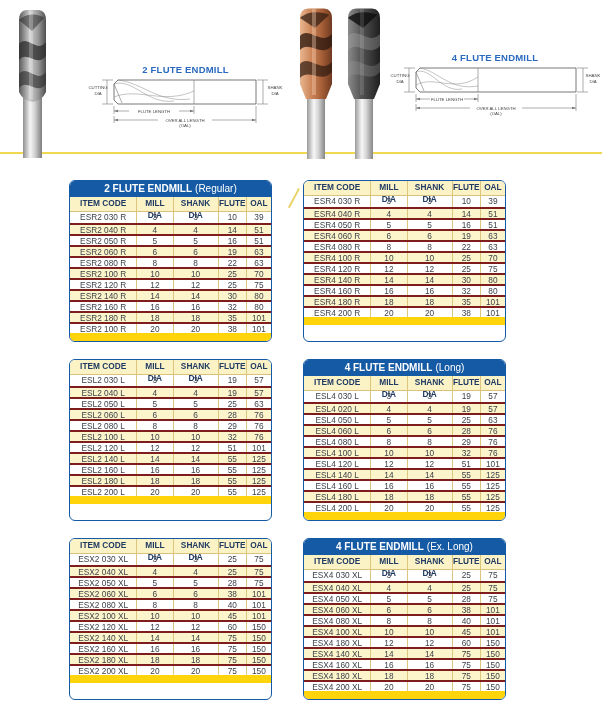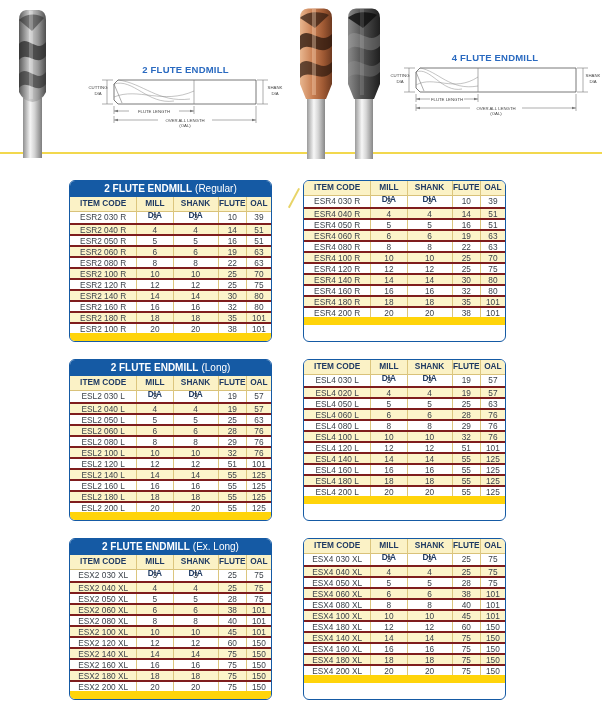--- a/index.html
+++ b/index.html
@@ -367,21 +367,20 @@
             <div class="td">20</div>
             <div class="td">20</div>
             <div class="td">38</div>
             <div class="td">101</div>
           </div>
         </div>
       <div class="t-foot"></div>
     </div>
 
     <div class="spec-table">
-      <div class="t-title"><span class="t-bold">2 FLUTE ENDMILL</span><span class="t-suffix">(Long)</span></div>
       <div class="t-head">
           <div class="hc">ITEM CODE</div>
           <div class="hc">MILL DIA</div>
           <div class="hc">SHANK DIA</div>
           <div class="hc">FLUTE</div>
           <div class="hc">OAL</div>
         </div>
       <div class="t-body">
           <div class="tr">
             <div class="td">ESL2 030 L</div>
@@ -448,294 +447,295 @@
           </div>
           <div class="tr">
             <div class="td">ESL2 180 L</div>
             <div class="td">18</div>
             <div class="td">18</div>
             <div class="td">55</div>
             <div class="td">125</div>
           </div>
           <div class="tr">
             <div class="td">ESL2 200 L</div>
+            <div class="td">20</div>
+            <div class="td">20</div>
+            <div class="td">55</div>
+            <div class="td">125</div>
+          </div>
+        </div>
+      <div class="t-foot"></div>
+    </div>
+
+    <div class="spec-table">
+      <div class="t-title"><span class="t-bold">4 FLUTE ENDMILL</span><span class="t-suffix">(Long)</span></div>
+      <div class="t-head">
+          <div class="hc">ITEM CODE</div>
+          <div class="hc">MILL DIA</div>
+          <div class="hc">SHANK DIA</div>
+          <div class="hc">FLUTE</div>
+          <div class="hc">OAL</div>
+        </div>
+      <div class="t-body">
+          <div class="tr">
+            <div class="td">ESL4 030 L</div>
+            <div class="td">3</div>
+            <div class="td">3</div>
+            <div class="td">19</div>
+            <div class="td">57</div>
+          </div>
+          <div class="tr">
+            <div class="td">ESL4 020 L</div>
+            <div class="td">4</div>
+            <div class="td">4</div>
+            <div class="td">19</div>
+            <div class="td">57</div>
+          </div>
+          <div class="tr">
+            <div class="td">ESL4 050 L</div>
+            <div class="td">5</div>
+            <div class="td">5</div>
+            <div class="td">25</div>
+            <div class="td">63</div>
+          </div>
+          <div class="tr">
+            <div class="td">ESL4 060 L</div>
+            <div class="td">6</div>
+            <div class="td">6</div>
+            <div class="td">28</div>
+            <div class="td">76</div>
+          </div>
+          <div class="tr">
+            <div class="td">ESL4 080 L</div>
+            <div class="td">8</div>
+            <div class="td">8</div>
+            <div class="td">29</div>
+            <div class="td">76</div>
+          </div>
+          <div class="tr">
+            <div class="td">ESL4 100 L</div>
+            <div class="td">10</div>
+            <div class="td">10</div>
+            <div class="td">32</div>
+            <div class="td">76</div>
+          </div>
+          <div class="tr">
+            <div class="td">ESL4 120 L</div>
+            <div class="td">12</div>
+            <div class="td">12</div>
+            <div class="td">51</div>
+            <div class="td">101</div>
+          </div>
+          <div class="tr">
+            <div class="td">ESL4 140 L</div>
+            <div class="td">14</div>
+            <div class="td">14</div>
+            <div class="td">55</div>
+            <div class="td">125</div>
+          </div>
+          <div class="tr">
+            <div class="td">ESL4 160 L</div>
+            <div class="td">16</div>
+            <div class="td">16</div>
+            <div class="td">55</div>
+            <div class="td">125</div>
+          </div>
+          <div class="tr">
+            <div class="td">ESL4 180 L</div>
+            <div class="td">18</div>
+            <div class="td">18</div>
+            <div class="td">55</div>
+            <div class="td">125</div>
+          </div>
+          <div class="tr">
+            <div class="td">ESL4 200 L</div>
             <div class="td">20</div>
             <div class="td">20</div>
             <div class="td">55</div>
             <div class="td">125</div>
           </div>
         </div>
       <div class="t-foot"></div>
     </div>
 
     <div class="spec-table">
       <div class="t-head">
           <div class="hc">ITEM CODE</div>
           <div class="hc">MILL DIA</div>
           <div class="hc">SHANK DIA</div>
           <div class="hc">FLUTE</div>
           <div class="hc">OAL</div>
         </div>
       <div class="t-body">
           <div class="tr">
-            <div class="td">ESL4 030 L</div>
-            <div class="td">3</div>
-            <div class="td">3</div>
-            <div class="td">19</div>
-            <div class="td">57</div>
-          </div>
-          <div class="tr">
-            <div class="td">ESL4 020 L</div>
-            <div class="td">4</div>
-            <div class="td">4</div>
-            <div class="td">19</div>
-            <div class="td">57</div>
-          </div>
-          <div class="tr">
-            <div class="td">ESL4 050 L</div>
-            <div class="td">5</div>
-            <div class="td">5</div>
-            <div class="td">25</div>
-            <div class="td">63</div>
-          </div>
-          <div class="tr">
-            <div class="td">ESL4 060 L</div>
-            <div class="td">6</div>
-            <div class="td">6</div>
+            <div class="td">ESX2 030 XL</div>
+            <div class="td">3</div>
+            <div class="td">3</div>
+            <div class="td">25</div>
+            <div class="td">75</div>
+          </div>
+          <div class="tr">
+            <div class="td">ESX2 040 XL</div>
+            <div class="td">4</div>
+            <div class="td">4</div>
+            <div class="td">25</div>
+            <div class="td">75</div>
+          </div>
+          <div class="tr">
+            <div class="td">ESX2 050 XL</div>
+            <div class="td">5</div>
+            <div class="td">5</div>
             <div class="td">28</div>
-            <div class="td">76</div>
-          </div>
-          <div class="tr">
-            <div class="td">ESL4 080 L</div>
-            <div class="td">8</div>
-            <div class="td">8</div>
-            <div class="td">29</div>
-            <div class="td">76</div>
-          </div>
-          <div class="tr">
-            <div class="td">ESL4 100 L</div>
-            <div class="td">10</div>
-            <div class="td">10</div>
-            <div class="td">32</div>
-            <div class="td">76</div>
-          </div>
-          <div class="tr">
-            <div class="td">ESL4 120 L</div>
-            <div class="td">12</div>
-            <div class="td">12</div>
-            <div class="td">51</div>
-            <div class="td">101</div>
-          </div>
-          <div class="tr">
-            <div class="td">ESL4 140 L</div>
-            <div class="td">14</div>
-            <div class="td">14</div>
-            <div class="td">55</div>
-            <div class="td">125</div>
-          </div>
-          <div class="tr">
-            <div class="td">ESL4 160 L</div>
-            <div class="td">16</div>
-            <div class="td">16</div>
-            <div class="td">55</div>
-            <div class="td">125</div>
-          </div>
-          <div class="tr">
-            <div class="td">ESL4 180 L</div>
-            <div class="td">18</div>
-            <div class="td">18</div>
-            <div class="td">55</div>
-            <div class="td">125</div>
-          </div>
-          <div class="tr">
-            <div class="td">ESL4 200 L</div>
-            <div class="td">20</div>
-            <div class="td">20</div>
-            <div class="td">55</div>
-            <div class="td">125</div>
+            <div class="td">75</div>
+          </div>
+          <div class="tr">
+            <div class="td">ESX2 060 XL</div>
+            <div class="td">6</div>
+            <div class="td">6</div>
+            <div class="td">38</div>
+            <div class="td">101</div>
+          </div>
+          <div class="tr">
+            <div class="td">ESX2 080 XL</div>
+            <div class="td">8</div>
+            <div class="td">8</div>
+            <div class="td">40</div>
+            <div class="td">101</div>
+          </div>
+          <div class="tr">
+            <div class="td">ESX2 100 XL</div>
+            <div class="td">10</div>
+            <div class="td">10</div>
+            <div class="td">45</div>
+            <div class="td">101</div>
+          </div>
+          <div class="tr">
+            <div class="td">ESX2 120 XL</div>
+            <div class="td">12</div>
+            <div class="td">12</div>
+            <div class="td">60</div>
+            <div class="td">150</div>
+          </div>
+          <div class="tr">
+            <div class="td">ESX2 140 XL</div>
+            <div class="td">14</div>
+            <div class="td">14</div>
+            <div class="td">75</div>
+            <div class="td">150</div>
+          </div>
+          <div class="tr">
+            <div class="td">ESX2 160 XL</div>
+            <div class="td">16</div>
+            <div class="td">16</div>
+            <div class="td">75</div>
+            <div class="td">150</div>
+          </div>
+          <div class="tr">
+            <div class="td">ESX2 180 XL</div>
+            <div class="td">18</div>
+            <div class="td">18</div>
+            <div class="td">75</div>
+            <div class="td">150</div>
+          </div>
+          <div class="tr">
+            <div class="td">ESX2 200 XL</div>
+            <div class="td">20</div>
+            <div class="td">20</div>
+            <div class="td">75</div>
+            <div class="td">150</div>
           </div>
         </div>
       <div class="t-foot"></div>
     </div>
 
     <div class="spec-table">
-      <div class="t-title"><span class="t-bold">2 FLUTE ENDMILL</span><span class="t-suffix">(Ex. Long)</span></div>
+      <div class="t-title"><span class="t-bold">4 FLUTE ENDMILL</span><span class="t-suffix">(Ex. Long)</span></div>
       <div class="t-head">
           <div class="hc">ITEM CODE</div>
           <div class="hc">MILL DIA</div>
           <div class="hc">SHANK DIA</div>
           <div class="hc">FLUTE</div>
           <div class="hc">OAL</div>
         </div>
       <div class="t-body">
           <div class="tr">
-            <div class="td">ESX2 030 XL</div>
-            <div class="td">3</div>
-            <div class="td">3</div>
-            <div class="td">25</div>
-            <div class="td">75</div>
-          </div>
-          <div class="tr">
-            <div class="td">ESX2 040 XL</div>
-            <div class="td">4</div>
-            <div class="td">4</div>
-            <div class="td">25</div>
-            <div class="td">75</div>
-          </div>
-          <div class="tr">
-            <div class="td">ESX2 050 XL</div>
+            <div class="td">ESX4 030 XL</div>
+            <div class="td">3</div>
+            <div class="td">3</div>
+            <div class="td">25</div>
+            <div class="td">75</div>
+          </div>
+          <div class="tr">
+            <div class="td">ESX4 040 XL</div>
+            <div class="td">4</div>
+            <div class="td">4</div>
+            <div class="td">25</div>
+            <div class="td">75</div>
+          </div>
+          <div class="tr">
+            <div class="td">ESX4 050 XL</div>
             <div class="td">5</div>
             <div class="td">5</div>
             <div class="td">28</div>
             <div class="td">75</div>
           </div>
           <div class="tr">
-            <div class="td">ESX2 060 XL</div>
+            <div class="td">ESX4 060 XL</div>
             <div class="td">6</div>
             <div class="td">6</div>
             <div class="td">38</div>
             <div class="td">101</div>
           </div>
           <div class="tr">
-            <div class="td">ESX2 080 XL</div>
+            <div class="td">ESX4 080 XL</div>
             <div class="td">8</div>
             <div class="td">8</div>
             <div class="td">40</div>
             <div class="td">101</div>
           </div>
           <div class="tr">
-            <div class="td">ESX2 100 XL</div>
+            <div class="td">ESX4 100 XL</div>
             <div class="td">10</div>
             <div class="td">10</div>
             <div class="td">45</div>
             <div class="td">101</div>
           </div>
           <div class="tr">
-            <div class="td">ESX2 120 XL</div>
+            <div class="td">ESX4 180 XL</div>
             <div class="td">12</div>
             <div class="td">12</div>
             <div class="td">60</div>
             <div class="td">150</div>
           </div>
           <div class="tr">
-            <div class="td">ESX2 140 XL</div>
-            <div class="td">14</div>
-            <div class="td">14</div>
-            <div class="td">75</div>
-            <div class="td">150</div>
-          </div>
-          <div class="tr">
-            <div class="td">ESX2 160 XL</div>
-            <div class="td">16</div>
-            <div class="td">16</div>
-            <div class="td">75</div>
-            <div class="td">150</div>
-          </div>
-          <div class="tr">
-            <div class="td">ESX2 180 XL</div>
-            <div class="td">18</div>
-            <div class="td">18</div>
-            <div class="td">75</div>
-            <div class="td">150</div>
-          </div>
-          <div class="tr">
-            <div class="td">ESX2 200 XL</div>
+            <div class="td">ESX4 140 XL</div>
+            <div class="td">14</div>
+            <div class="td">14</div>
+            <div class="td">75</div>
+            <div class="td">150</div>
+          </div>
+          <div class="tr">
+            <div class="td">ESX4 160 XL</div>
+            <div class="td">16</div>
+            <div class="td">16</div>
+            <div class="td">75</div>
+            <div class="td">150</div>
+          </div>
+          <div class="tr">
+            <div class="td">ESX4 180 XL</div>
+            <div class="td">18</div>
+            <div class="td">18</div>
+            <div class="td">75</div>
+            <div class="td">150</div>
+          </div>
+          <div class="tr">
+            <div class="td">ESX4 200 XL</div>
             <div class="td">20</div>
             <div class="td">20</div>
             <div class="td">75</div>
             <div class="td">150</div>
           </div>
         </div>
       <div class="t-foot"></div>
     </div>
 
-    <div class="spec-table">
-      <div class="t-head">
-          <div class="hc">ITEM CODE</div>
-          <div class="hc">MILL DIA</div>
-          <div class="hc">SHANK DIA</div>
-          <div class="hc">FLUTE</div>
-          <div class="hc">OAL</div>
-        </div>
-      <div class="t-body">
-          <div class="tr">
-            <div class="td">ESX4 030 XL</div>
-            <div class="td">3</div>
-            <div class="td">3</div>
-            <div class="td">25</div>
-            <div class="td">75</div>
-          </div>
-          <div class="tr">
-            <div class="td">ESX4 040 XL</div>
-            <div class="td">4</div>
-            <div class="td">4</div>
-            <div class="td">25</div>
-            <div class="td">75</div>
-          </div>
-          <div class="tr">
-            <div class="td">ESX4 050 XL</div>
-            <div class="td">5</div>
-            <div class="td">5</div>
-            <div class="td">28</div>
-            <div class="td">75</div>
-          </div>
-          <div class="tr">
-            <div class="td">ESX4 060 XL</div>
-            <div class="td">6</div>
-            <div class="td">6</div>
-            <div class="td">38</div>
-            <div class="td">101</div>
-          </div>
-          <div class="tr">
-            <div class="td">ESX4 080 XL</div>
-            <div class="td">8</div>
-            <div class="td">8</div>
-            <div class="td">40</div>
-            <div class="td">101</div>
-          </div>
-          <div class="tr">
-            <div class="td">ESX4 100 XL</div>
-            <div class="td">10</div>
-            <div class="td">10</div>
-            <div class="td">45</div>
-            <div class="td">101</div>
-          </div>
-          <div class="tr">
-            <div class="td">ESX4 180 XL</div>
-            <div class="td">12</div>
-            <div class="td">12</div>
-            <div class="td">60</div>
-            <div class="td">150</div>
-          </div>
-          <div class="tr">
-            <div class="td">ESX4 140 XL</div>
-            <div class="td">14</div>
-            <div class="td">14</div>
-            <div class="td">75</div>
-            <div class="td">150</div>
-          </div>
-          <div class="tr">
-            <div class="td">ESX4 160 XL</div>
-            <div class="td">16</div>
-            <div class="td">16</div>
-            <div class="td">75</div>
-            <div class="td">150</div>
-          </div>
-          <div class="tr">
-            <div class="td">ESX4 180 XL</div>
-            <div class="td">18</div>
-            <div class="td">18</div>
-            <div class="td">75</div>
-            <div class="td">150</div>
-          </div>
-          <div class="tr">
-            <div class="td">ESX4 200 XL</div>
-            <div class="td">20</div>
-            <div class="td">20</div>
-            <div class="td">75</div>
-            <div class="td">150</div>
-          </div>
-        </div>
-      <div class="t-foot"></div>
-    </div>
-
   </div>
 </div>
 
 </body></html>

